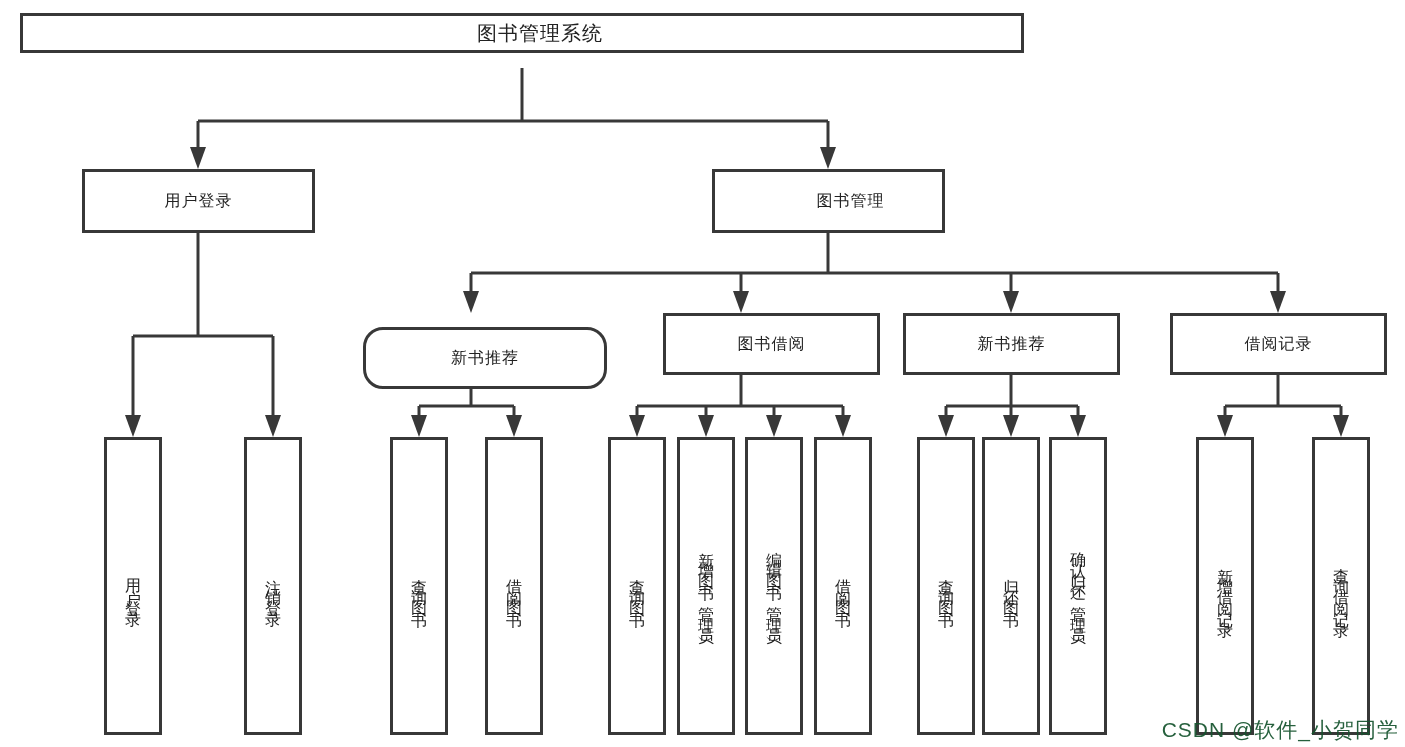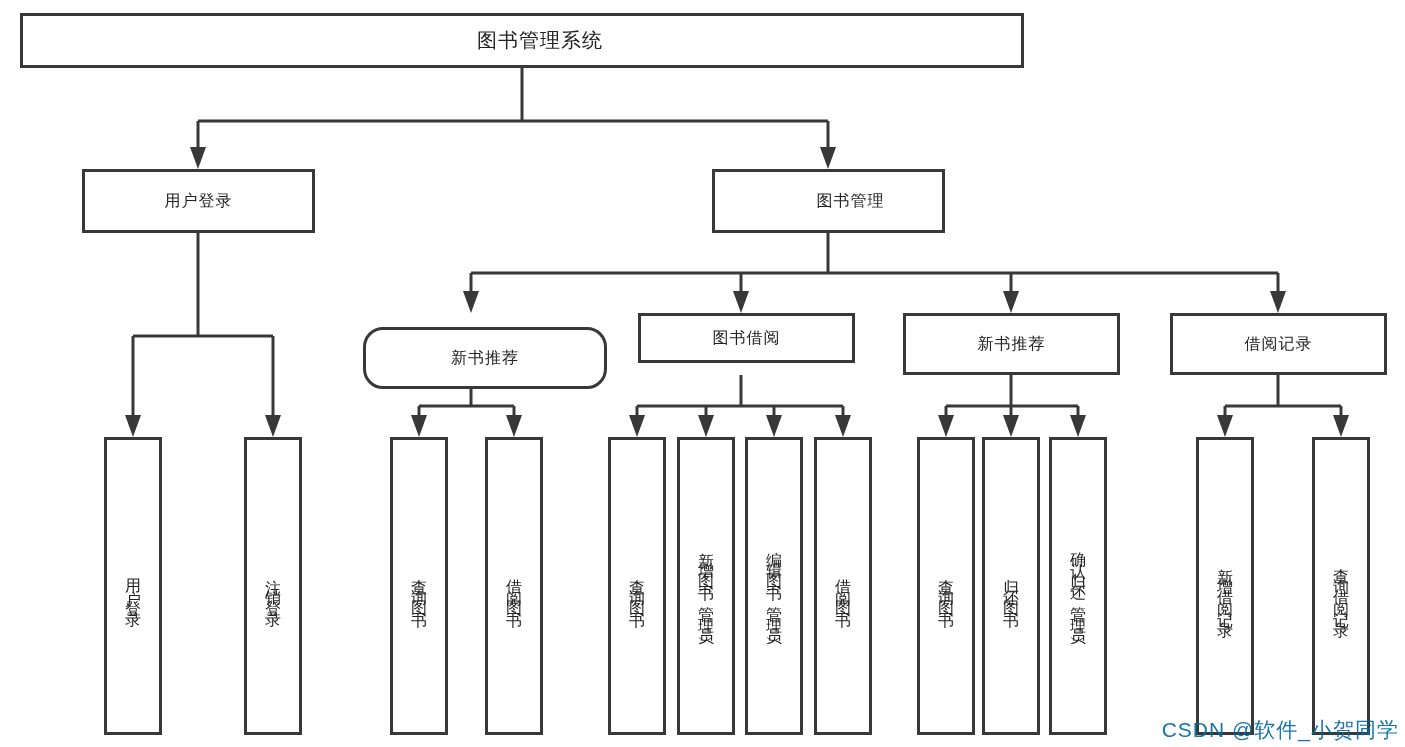--- a/index.html
+++ b/index.html
@@ -27,21 +27,21 @@
     text-orientation:mixed;
     letter-spacing:11px;
     line-height:1;
     padding-top:4px;
   }
   .root-node{font-size:20px;}
   .watermark{
     position:absolute;
     right:6px;bottom:3px;
     font-size:21px;
-    color:#0369a1;
+    color:#14532d;
     opacity:0.92;
     z-index:3;
     letter-spacing:1px;
     pointer-events:none;
   }
 </style>
 </head>
 <body>
 
 <div class="canvas">
@@ -101,27 +101,27 @@
     <polygon points="1070,415 1086,415 1078,437" fill="#383838" stroke="none"></polygon>
 
     <path d="M1278 375 V406"></path>
     <path d="M1225 406 H1341"></path>
     <path d="M1225 406 V418"></path>
     <path d="M1341 406 V418"></path>
     <polygon points="1217,415 1233,415 1225,437" fill="#383838" stroke="none"></polygon>
     <polygon points="1333,415 1349,415 1341,437" fill="#383838" stroke="none"></polygon>
   </svg>
 
-  <div class="node root-node" style="left:20px;top:13px;width:1004px;height:55px;padding-left:36px;">图书管理系统</div>
+  <div class="node root-node" style="left:20px;top:13px;width:1004px;height:40px;padding-left:36px;">图书管理系统</div>
 
   <div class="node" style="left:82px;top:169px;width:233px;height:64px;">用户登录</div>
   <div class="node" style="left:712px;top:169px;width:233px;height:64px;padding-left:44px;">图书管理</div>
 
   <div class="node" style="left:363px;top:327px;width:244px;height:62px;border-radius:20px;">新书推荐</div>
-  <div class="node" style="left:638px;top:313px;width:217px;height:50px;">图书借阅</div>
+  <div class="node" style="left:663px;top:313px;width:217px;height:62px;">图书借阅</div>
   <div class="node" style="left:903px;top:313px;width:217px;height:62px;">新书推荐</div>
   <div class="node" style="left:1170px;top:313px;width:217px;height:62px;">借阅记录</div>
 
   <div class="node vnode" style="left:104px;top:437px;width:58px;height:298px;">用户登录</div>
   <div class="node vnode" style="left:244px;top:437px;width:58px;height:298px;">注销登录</div>
 
   <div class="node vnode" style="left:390px;top:437px;width:58px;height:298px;">查询图书</div>
   <div class="node vnode" style="left:485px;top:437px;width:58px;height:298px;">借阅图书</div>
 
   <div class="node vnode" style="left:608px;top:437px;width:58px;height:298px;">查询图书</div>

